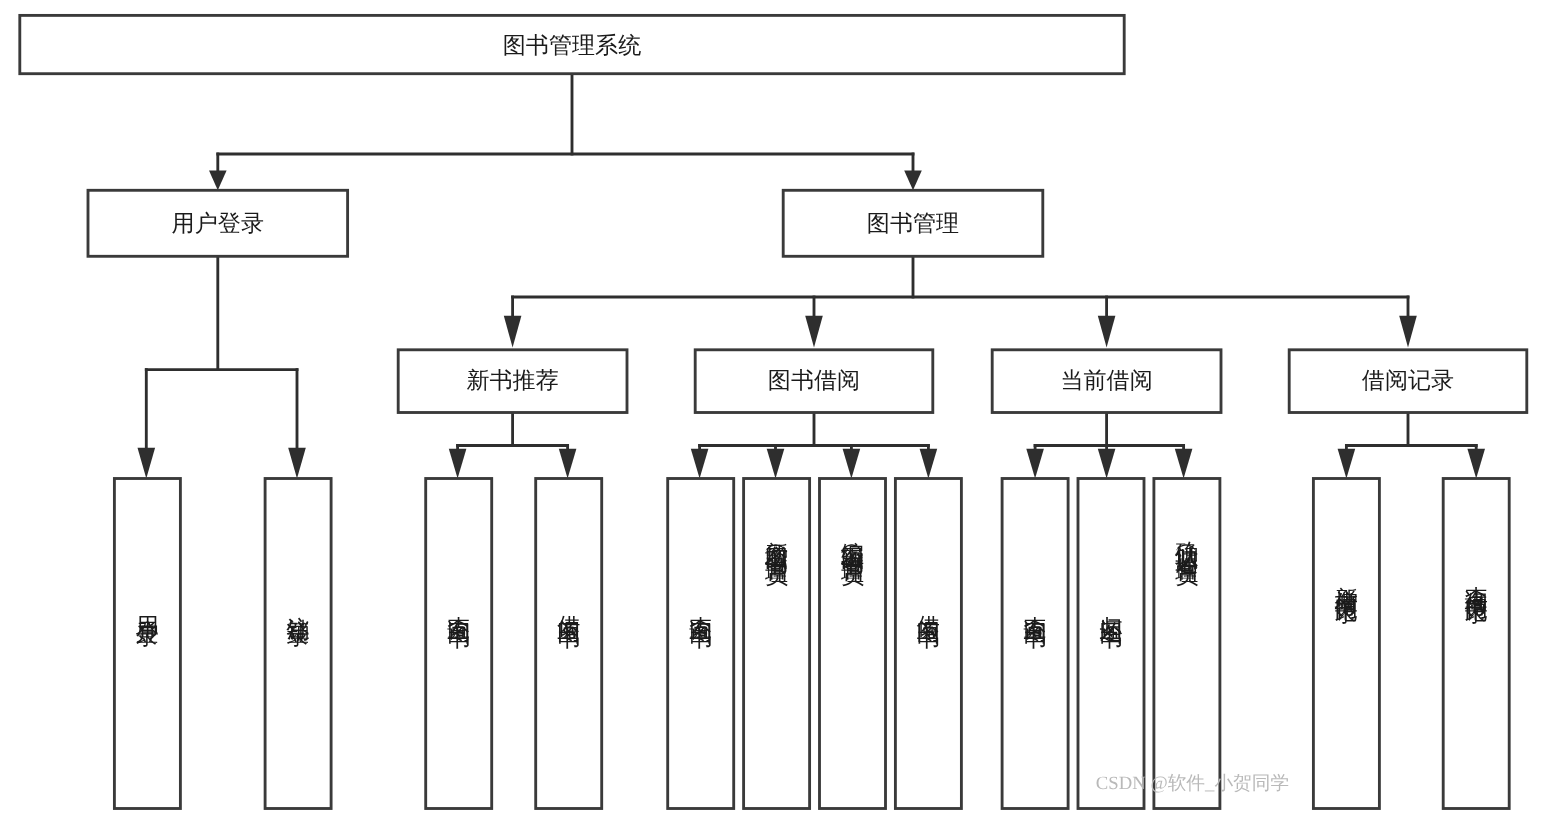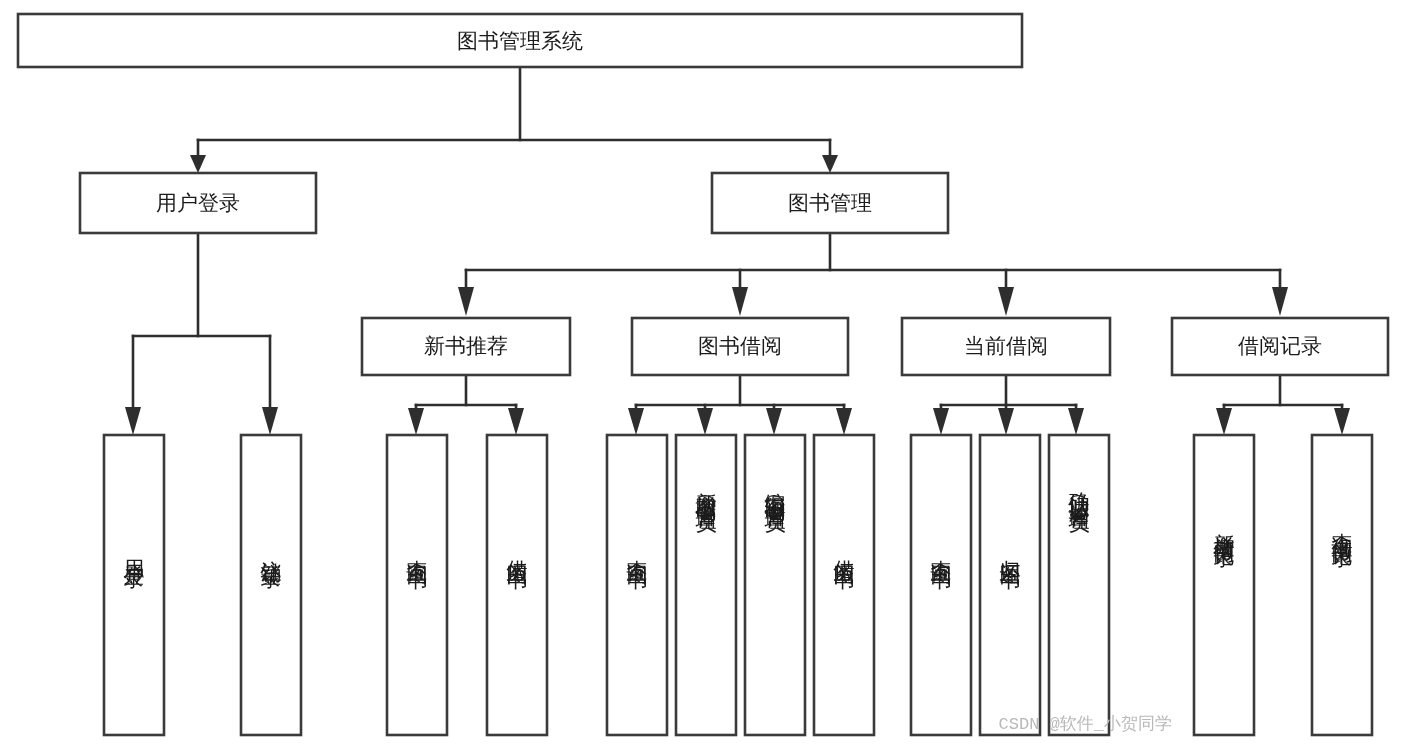--- a/index.html
+++ b/index.html
@@ -55,22 +55,22 @@
     font-size: 21px;
     fill: #1b1b1b;
     writing-mode: vertical-rl;
     text-orientation: upright;
     text-anchor: middle;
     letter-spacing: 3px;
   }
   .watermark-text {
     position: absolute;
     right: 12px;
-    bottom: 12px;
-    font-family: Liberation Mono, monospace;
+    bottom: 24px;
+    font-family: Liberation Serif, serif;
     font-size: 17px;
     color: #b9b9b9;
     white-space: nowrap;
     user-select: none;
     pointer-events: none;
   }
 </style>
 </head>
 <body>
 

